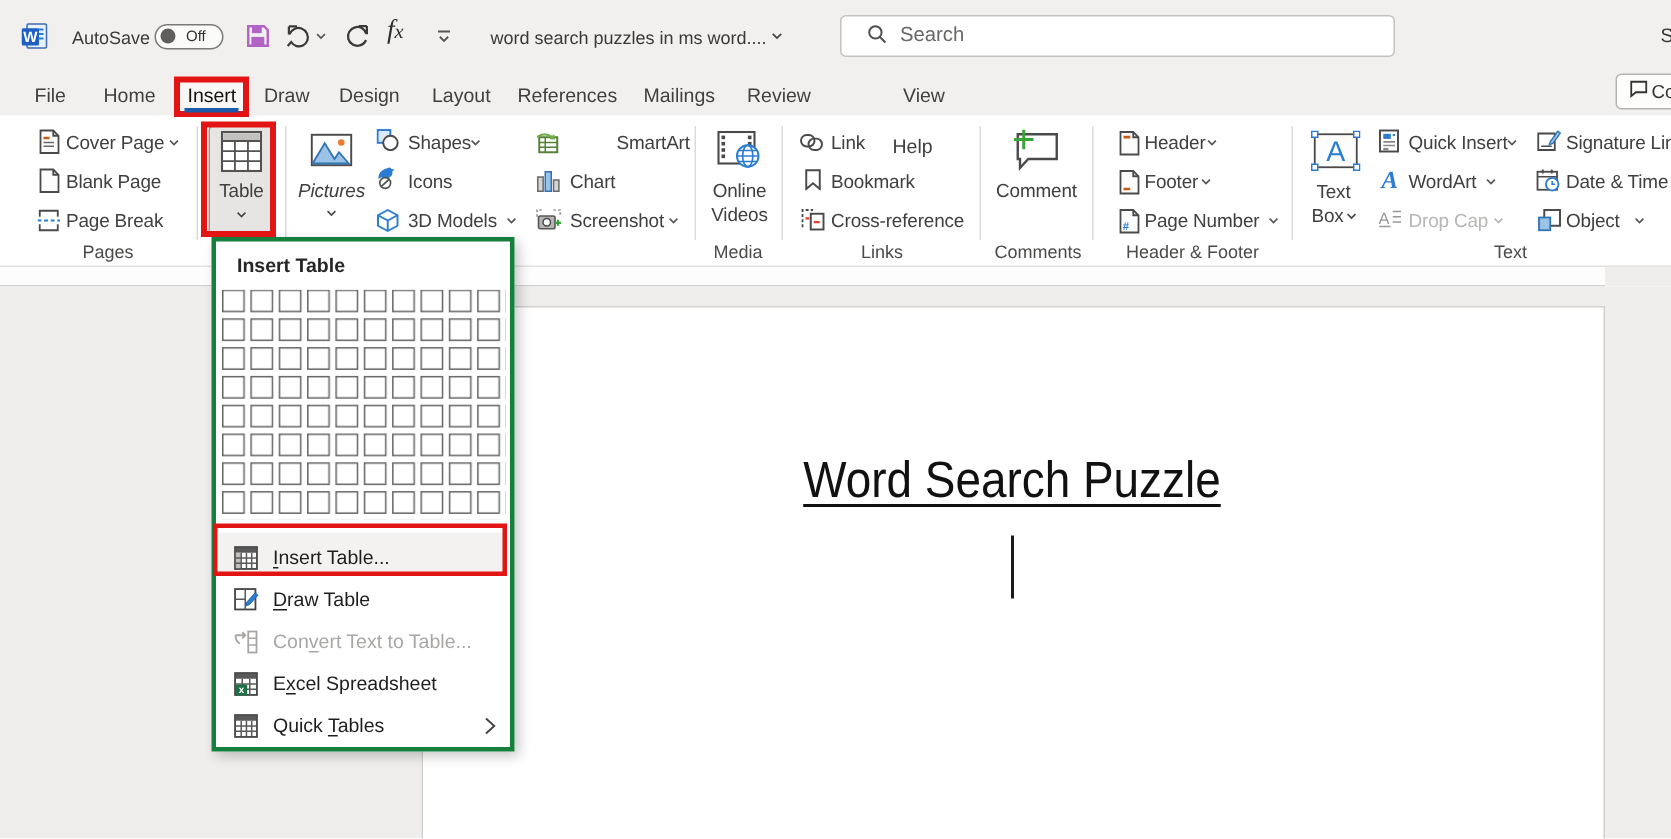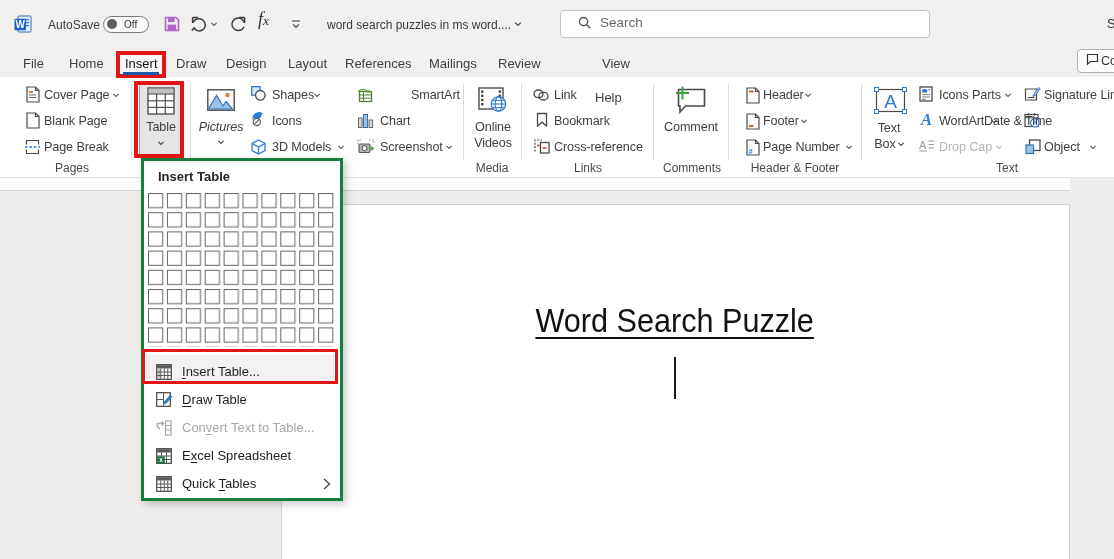--- a/index.html
+++ b/index.html
@@ -316,21 +316,21 @@
     </svg>
 
  <svg class="abs" style="left:919px;top:86px;" width="14" height="16" viewBox="0 0 14 16">
   <rect x="1" y="1" width="12" height="14" fill="#fff" stroke="#4a4a4a" stroke-width="1.3"></rect>
   <rect x="3.2" y="3.2" width="5" height="3.4" fill="#2b7cd3"></rect>
   <line x1="9.5" y1="4" x2="11" y2="4" stroke="#2b7cd3" stroke-width="1.3"></line>
   <line x1="3.2" y1="8.6" x2="11" y2="8.6" stroke="#8a8886" stroke-width="1.1"></line>
   <line x1="3.2" y1="11" x2="11" y2="11" stroke="#8a8886" stroke-width="1.1"></line>
   <rect x="3.2" y="12.6" width="3.4" height="1.6" fill="#8a8886"></rect>
  </svg>
- <span class="t" style="left:939px;top:87px;">Icons Parts</span>
+ <span class="t" style="left:939px;top:87px;">Quick Insert</span>
  <svg class="abs chev" style="left:1004px;top:91px;" viewBox="0 0 8 8">
       <path d="M1.4 2.8 L4 5.4 L6.6 2.8" fill="none" stroke="#555" stroke-width="1.1"></path>
     </svg>
  <svg class="abs" style="left:918px;top:111px;" width="17" height="17" viewBox="0 0 17 17">
   <text x="3" y="14" font-size="16.5" font-style="italic" font-weight="bold" fill="#2b7cd3" font-family="Liberation Serif">A</text>
  </svg>
  <span class="t" style="left:939px;top:113px;">WordArt</span>
  <svg class="abs chev" style="left:990px;top:117px;" viewBox="0 0 8 8">
       <path d="M1.4 2.8 L4 5.4 L6.6 2.8" fill="none" stroke="#555" stroke-width="1.1"></path>
     </svg>
@@ -353,21 +353,21 @@
  </svg>
  <span class="t" style="left:1044px;top:87px;">Signature Lin</span>
  <svg class="abs" style="left:1024px;top:112px;" width="17" height="16" viewBox="0 0 17 16">
   <rect x="1" y="2.5" width="13" height="12" fill="#fff" stroke="#4a4a4a" stroke-width="1.2"></rect>
   <line x1="1" y1="5.8" x2="14" y2="5.8" stroke="#4a4a4a" stroke-width="1"></line>
   <line x1="4.5" y1="1" x2="4.5" y2="3.6" stroke="#4a4a4a" stroke-width="1.2"></line>
   <line x1="10.5" y1="1" x2="10.5" y2="3.6" stroke="#4a4a4a" stroke-width="1.2"></line>
   <circle cx="10.8" cy="10.8" r="4.2" fill="#fff" stroke="#2b7cd3" stroke-width="1.2"></circle>
   <path d="M10.8 8.6 v2.2 h2" fill="none" stroke="#2b7cd3" stroke-width="1.1"></path>
  </svg>
- <span class="t" style="left:984px;top:113px;text-align:center;">Date &amp; Time</span>
+ <span class="t" style="left:1044px;top:113px;text-align:center;">Date &amp; Time</span>
  <svg class="abs" style="left:1025px;top:139px;" width="16" height="16" viewBox="0 0 16 16">
   <rect x="4.5" y="1" width="10.5" height="10.5" fill="#fff" stroke="#4a4a4a" stroke-width="1.3"></rect>
   <rect x="1" y="6" width="7.5" height="8.5" fill="#9cc3e5" stroke="#2e75b6" stroke-width="1.2"></rect>
  </svg>
  <span class="t" style="left:1044px;top:139px;">Object</span>
  <svg class="abs chev" style="left:1089px;top:143px;" viewBox="0 0 8 8">
       <path d="M1.4 2.8 L4 5.4 L6.6 2.8" fill="none" stroke="#555" stroke-width="1.1"></path>
     </svg>
  <div class="lbl" style="left:1007px;">Text</div>
 </div>

